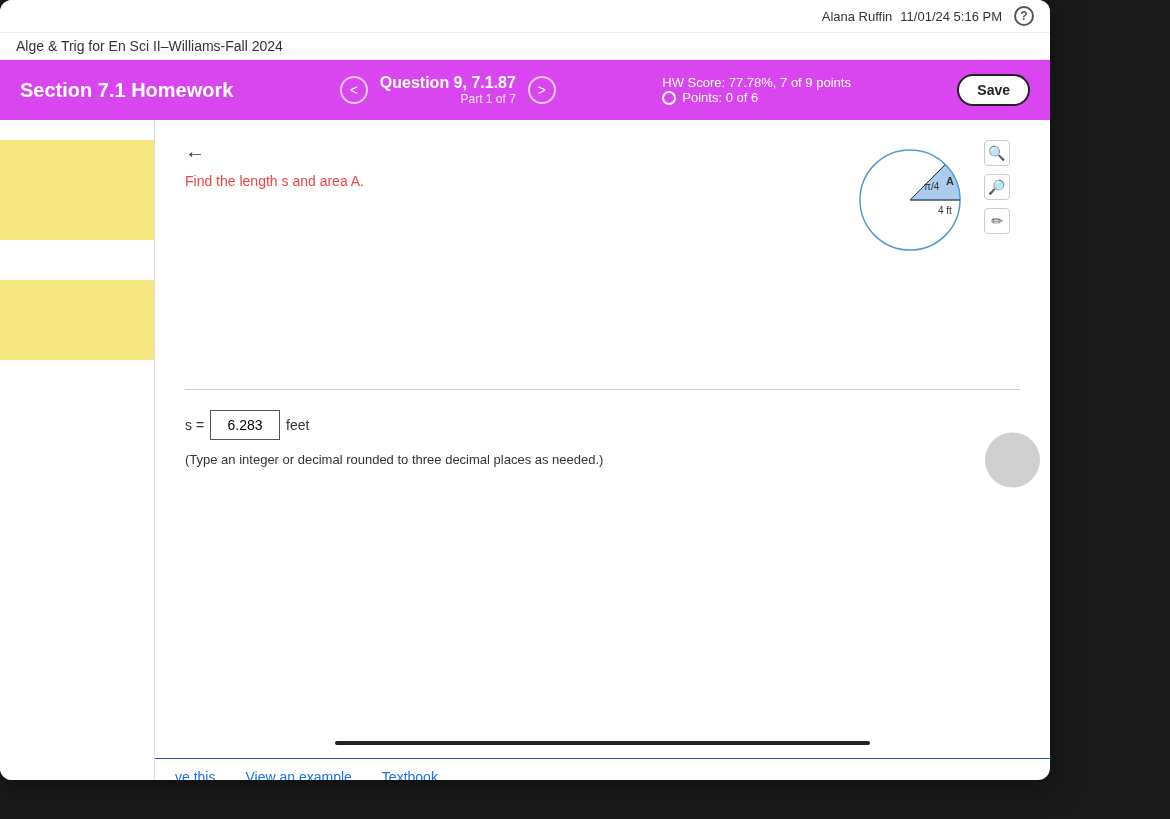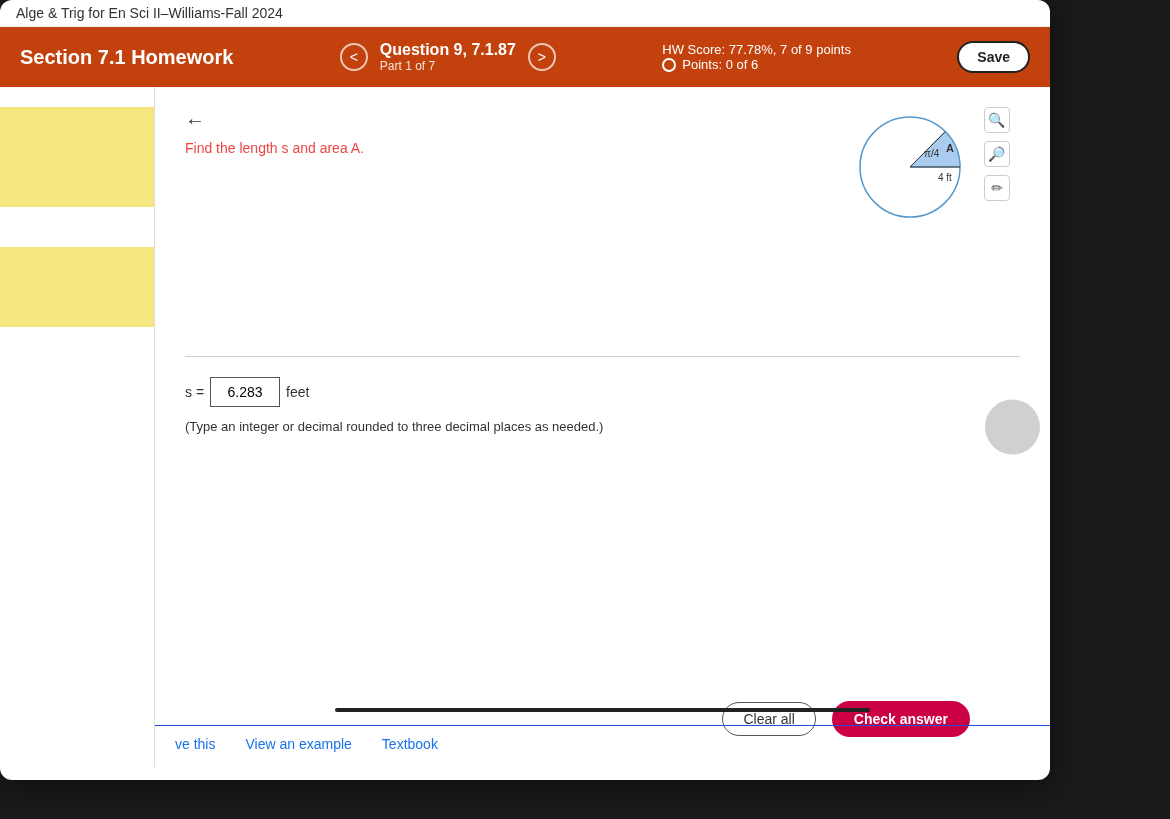--- a/index.html
+++ b/index.html
@@ -47,21 +47,21 @@
       width: 20px; height: 20px;
       border: 2px solid #555;
       border-radius: 50%;
       display: flex; align-items: center; justify-content: center;
       font-size: 12px; font-weight: bold; color: #555;
       cursor: pointer;
     }
 
     
     .header {
-      background: #c2410c;
+      background: #d946ef;
       color: #fff;
       display: flex;
       align-items: center;
       justify-content: space-between;
       padding: 10px 20px;
       min-height: 60px;
     }
 
     .header-left {
       font-size: 20px;
@@ -81,21 +81,21 @@
       border: 2px solid rgba(255,255,255,0.7);
       color: #fff;
       border-radius: 50%;
       width: 28px; height: 28px;
       display: flex; align-items: center; justify-content: center;
       cursor: pointer;
       font-size: 14px;
     }
 
     .question-info {
-      text-align: left;
+      text-align: right;
     }
 
     .question-title {
       font-size: 16px;
       font-weight: bold;
       color: #fff;
     }
 
     .question-part {
       font-size: 12px;
@@ -338,20 +338,27 @@
       font-size: 14px;
       color: #333;
       border-bottom: 1px solid #eee;
     }
   </style>
 </head>
 <body>
 
 <div class="screen">
 
+  <div class="top-bar">
+    <div class="user-info">
+      <span>Alana Ruffin</span>
+      <span>11/01/24 5:16 PM</span>
+    </div>
+    <div class="help-icon">?</div>
+  </div>
 
   <div class="course-title">
     <span>Alge &amp; Trig for En Sci II–Williams-Fall 2024</span>
   </div>
 
   <div class="header">
     <div class="header-left">Section 7.1 Homework</div>
 
     <div class="header-center">
       <button class="nav-arrow">&lt;</button>
@@ -434,24 +441,20 @@
         </div>
         <div class="answer-hint">(Type an integer or decimal rounded to three decimal places as needed.)</div>
       </div>
 
       
       <div class="right-panel">
         <div class="gray-circle-btn"></div>
       </div>
 
       
-      <div class="bottom-actions">
-        <button class="clear-all-btn">Clear all</button>
-        <button class="check-answer-btn">Check answer</button>
-      </div>
 
       
       <div class="bottom-links">
         <a class="bottom-link">ve this</a>
         <a class="bottom-link">View an example</a>
         <a class="bottom-link">Textbook</a>
       </div>
 
       
       <div class="bottom-bar-line"></div>

